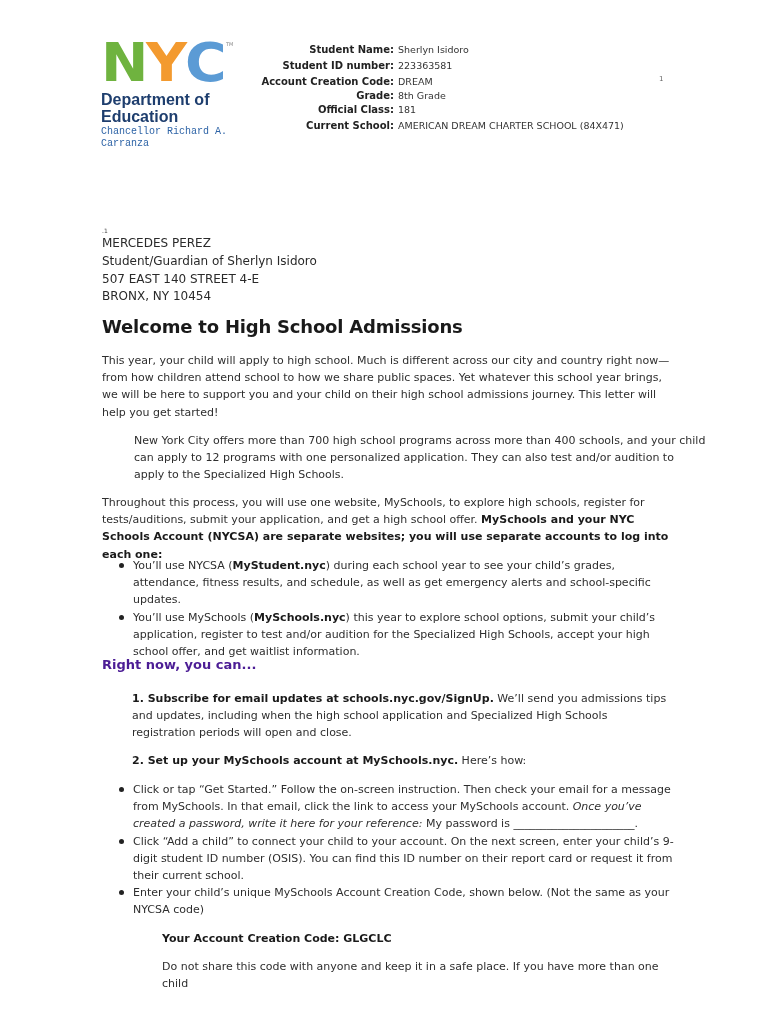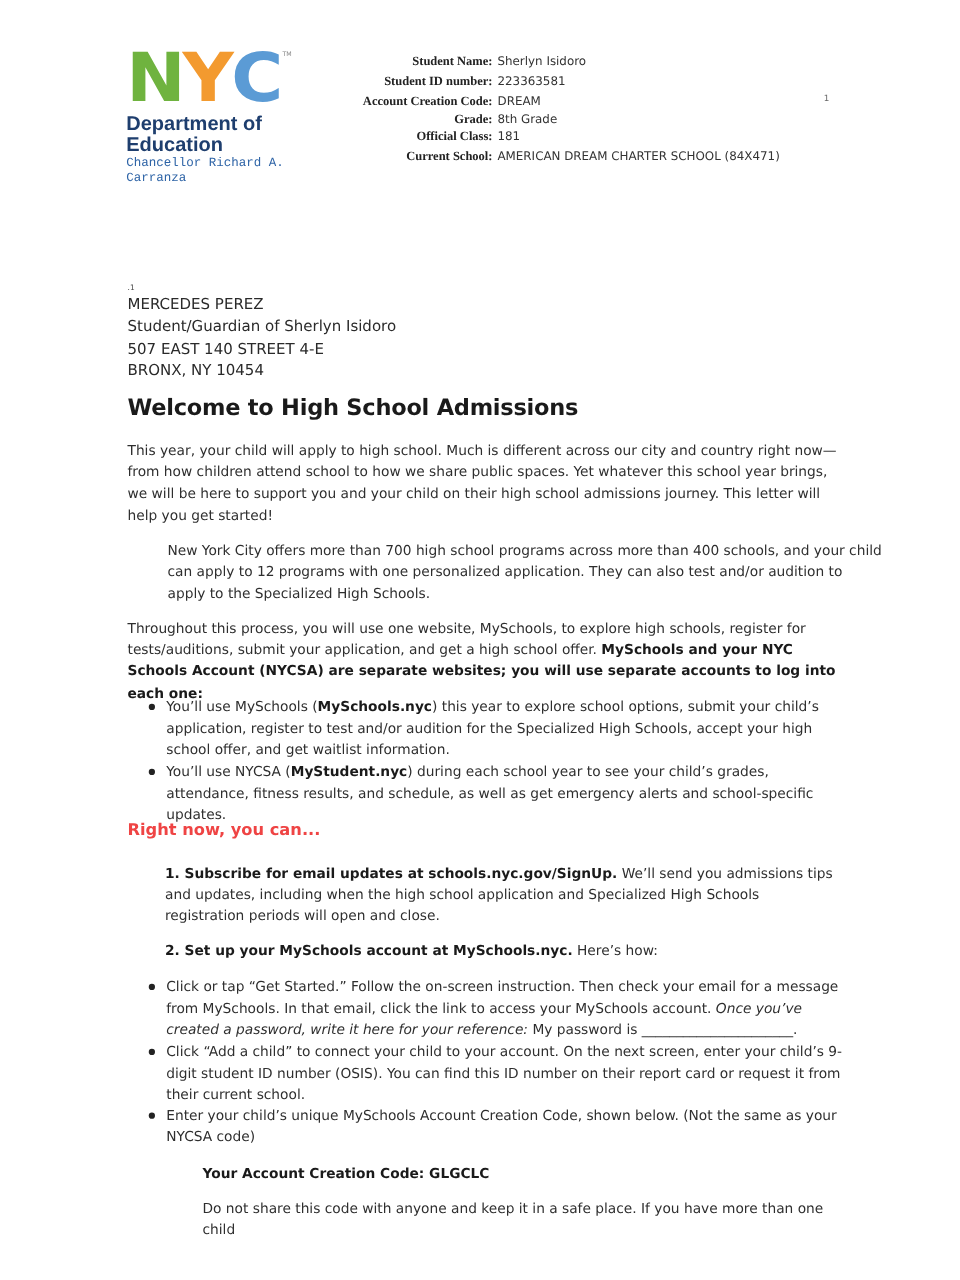--- a/index.html
+++ b/index.html
@@ -21,21 +21,21 @@
     color: #1e3e6e; font-size: 16px; line-height: 17px; margin-top: 6px;
   }
   .logo-chancellor {
     font-family: Liberation Mono, monospace; color: #2d63a6;
     font-size: 10px; line-height: 12px; margin-top: 1px;
   }
 
   .info { position: absolute; left: 260px; top: 43px; font-size: 10px; line-height: 13px; }
   .info-row { display: flex; margin-bottom: 3px; }
   .info-row:nth-child(3), .info-row:nth-child(4) { margin-bottom: 1px; }
-  .info-label { width: 134px; text-align: right; font-weight: bold; color: #222; padding-right: 4px; font-family: Liberation Serif, serif; }
+  .info-label { width: 134px; text-align: right; font-weight: bold; color: #222; padding-right: 4px; }
   .info-value { color: #333; font-size: 9.5px; }
   .corner-mark { position: absolute; left: 659px; top: 75px; font-size: 7px; color: #666; }
 
   .address { position: absolute; left: 102px; top: 226px; font-size: 12px; line-height: 17.8px; color: #2a2a2a; }
   .addr-ref { font-size: 6px; line-height: 9px; color: #444; display: block; }
 
   h1.title {
     position: absolute; left: 102px; top: 316px; margin: 0;
     font-size: 18px; font-weight: bold; color: #1a1a1a; letter-spacing: -0.2px;
   }
@@ -50,21 +50,21 @@
   ul.bullets li { position: relative; padding-left: 31px; }
   ul.bullets li::before {
     content: ""; position: absolute; left: 17px; top: 6px;
     width: 5px; height: 5px; border-radius: 50%; background: #222;
   }
   .ul1 { top: 557px; }
   .ul2 { left: 132px; width: 542px; top: 781px; }
 
   h2.sub {
     position: absolute; left: 102px; top: 657px; margin: 0;
-    font-size: 13px; font-weight: bold; color: #ef4444;
+    font-size: 13px; font-weight: bold; color: #4c1d95;
   }
   .step1 { left: 132px; width: 542px; top: 690px; }
   .step2 { left: 132px; width: 542px; top: 752px; }
   .code-line { left: 162px; width: 512px; top: 930px; }
   .warn-line { left: 162px; width: 512px; top: 958px; }
   i { font-style: italic; }
 </style>
 </head>
 <body>
 
@@ -119,22 +119,22 @@
   <div>BRONX, NY 10454</div>
 </div>
 
 <h1 class="title">Welcome to High School Admissions</h1>
 
 <p class="body-text p1">This year, your child will apply to high school. Much is different across our city and country right now—from how children attend school to how we share public spaces. Yet whatever this school year brings, we will be here to support you and your child on their high school admissions journey. This letter will help you get started!</p>
 <p class="body-text p2">New York City offers more than 700 high school programs across more than 400 schools, and your child can apply to 12 programs with one personalized application. They can also test and/or audition to apply to the Specialized High Schools.</p>
 <p class="body-text p3"><span>Throughout this process, you will use one website, MySchools, to explore high schools, register for tests/auditions, submit your application, and get a high school offer. </span><b>MySchools and your NYC Schools Account (NYCSA) are separate websites; you will use separate accounts to log into each one:</b></p>
 
 <ul class="bullets ul1">
+  <li><span>You’ll use NYCSA (</span><b>MyStudent.nyc</b><span>) during each school year to see your child’s grades, attendance, fitness results, and schedule, as well as get emergency alerts and school-specific updates.</span></li>
   <li><span>You’ll use MySchools (</span><b>MySchools.nyc</b><span>) this year to explore school options, submit your child’s application, register to test and/or audition for the Specialized High Schools, accept your high school offer, and get waitlist information.</span></li>
-  <li><span>You’ll use NYCSA (</span><b>MyStudent.nyc</b><span>) during each school year to see your child’s grades, attendance, fitness results, and schedule, as well as get emergency alerts and school-specific updates.</span></li>
 </ul>
 
 <h2 class="sub">Right now, you can...</h2>
 
 <p class="body-text step1"><b>1. Subscribe for email updates at schools.nyc.gov/SignUp.</b><span> We’ll send you admissions tips and updates, including when the high school application and Specialized High Schools registration periods will open and close.</span></p>
 
 <p class="body-text step2"><b>2. Set up your MySchools account at MySchools.nyc.</b><span> Here’s how:</span></p>
 
 <ul class="bullets ul2">
   <li><span>Click or tap “Get Started.” Follow the on-screen instruction. Then check your email for a message from MySchools. In that email, click the link to access your MySchools account. </span><i>Once you’ve created a password, write it here for your reference:</i><span> My password is ______________________.</span></li>

